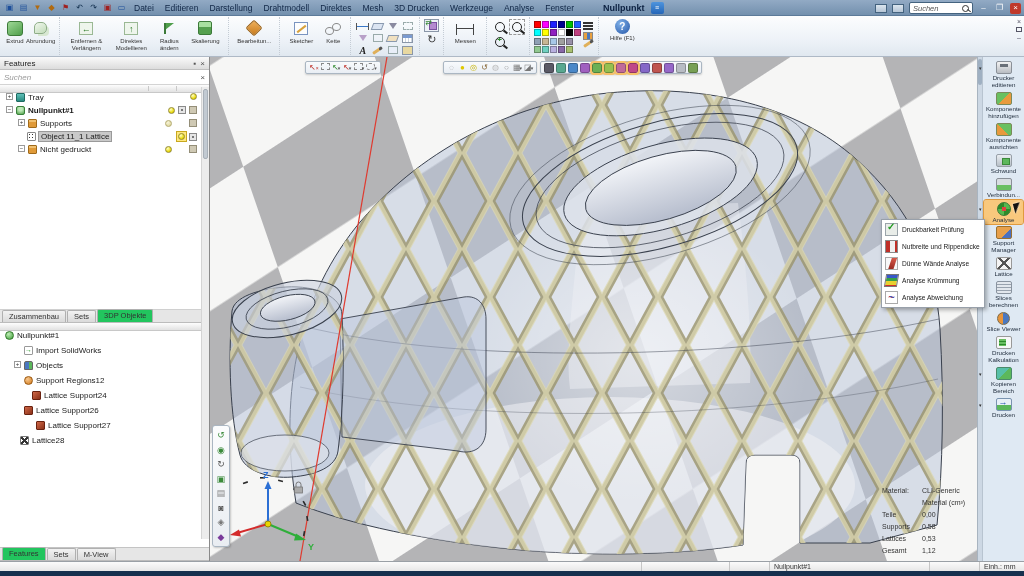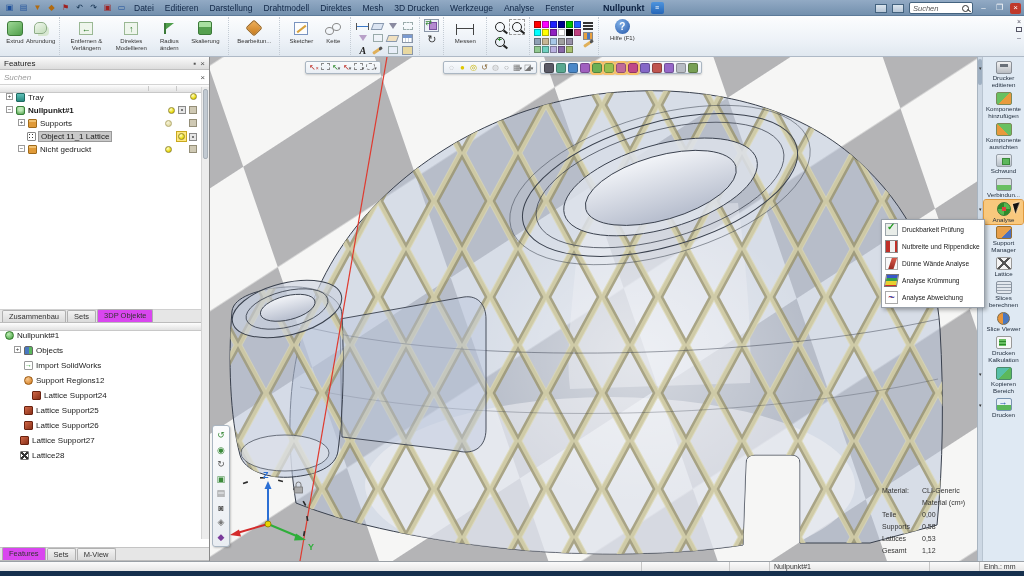--- a/index.html
+++ b/index.html
@@ -98,21 +98,21 @@
 .lbl.sel{background:#c9c9c9;outline:1px solid #9a9a9a;padding:0 2px}
 .rowicons{position:absolute;right:12px;display:flex;gap:3px;align-items:center}
 .bulb{width:7px;height:7px;border-radius:50%;background:radial-gradient(circle at 35% 30%,#ffffc4,#e9d909 65%,#c4b200);border:1px solid #958b36;flex:none}
 .bulb.dim{background:radial-gradient(circle at 35% 30%,#f7f4d8,#d9cf8e);border-color:#b3ab70}
 .bulbbox{background:#ffe87e;outline:1px solid #c8a820;display:flex;padding:1px}
 .mini{width:8px;height:8px;border:1px solid #8a8a8a;background:#e6e6e6;flex:none;position:relative}
 .mini.cam::after{content:"";position:absolute;inset:2px;background:#777}
 .mini.prn{background:#cfc9b4;border-color:#948e78}
 .tabs{height:14px;display:flex;align-items:flex-end;background:#e6e6e6;border-bottom:1px solid #bcbcbc;border-top:1px solid #d0d0d0;padding-left:2px;gap:1px;font-size:7.5px;flex:none}
 .tab{padding:1px 6px;background:linear-gradient(#f2f2f2,#dadada);border:1px solid #b0b0b0;border-bottom:none;border-radius:2px 2px 0 0;color:#333}
-.tab.active{background:#d946ef;padding-bottom:2px}
+.tab.active{background:#22c55e;padding-bottom:2px}
 .o-ball{border-radius:50%;background:radial-gradient(circle at 35% 30%,#c0f0b8,#3c9a34);border:1px solid #2f7a28}
 .o-people{background:linear-gradient(90deg,#4a78c0 50%,#5cb85c 50%);border:1px solid #666;border-radius:2px 2px 0 0}
 .o-import{background:#fff;border:1px solid #999;position:relative}
 .o-import::after{content:"→";color:#2c9a2c;font-size:7px;font-weight:bold;position:absolute;left:0;top:-1px}
 .o-region{border-radius:50%;background:radial-gradient(circle at 35% 30%,#f8c890,#d07818);border:1px solid #9a5810}
 .o-latbox{background:linear-gradient(135deg,#d06848,#8a3018);border:1px solid #6a2210}
 .o-lat28{background:#fff;border:1px solid #777;background-image:linear-gradient(45deg,transparent 42%,#333 42% 58%,transparent 58%),linear-gradient(-45deg,transparent 42%,#333 42% 58%,transparent 58%)}
 .lp-scroll{position:absolute;right:0;top:30px;width:8px;height:452px;background:#ececec;border-left:1px solid #d4d4d4}
 .lp-thumb{position:absolute;left:1px;top:2px;width:5px;height:70px;background:#c2cad2;border:1px solid #a8b0b8;border-radius:2px}
 
@@ -443,46 +443,42 @@
     <span class="tab">Sets</span>
     <span class="tab active">3DP Objekte</span>
   </div>
   <div class="colhead"></div>
 
   <div class="tree tree2">
     <div class="trow trow2" style="padding-left:5px">
       <span class="ticon o-ball"></span>
       <span class="lbl">Nullpunkt#1</span>
     </div>
+    <div class="trow trow2" style="padding-left:24px">
+      <span class="ticon o-import"></span>
+      <span class="lbl">Import SolidWorks</span>
+    </div>
     <div class="trow trow2" style="padding-left:14px">
       <span class="exp">+</span>
       <span class="ticon o-people"></span>
       <span class="lbl">Objects</span>
     </div>
     <div class="trow trow2" style="padding-left:24px">
-      <span class="ticon o-import"></span>
-      <span class="lbl">Import SolidWorks</span>
-    </div>
-    <div class="trow trow2" style="padding-left:24px">
       <span class="ticon o-region"></span>
       <span class="lbl">Support Regions12</span>
     </div>
     <div class="trow trow2" style="padding-left:32px">
       <span class="ticon o-latbox"></span>
       <span class="lbl">Lattice Support24</span>
     </div>
     <div class="trow trow2" style="padding-left:24px">
       <span class="ticon o-latbox"></span>
-      <span class="lbl">Lattice Support25</span>
-    </div>
-    <div class="trow trow2" style="padding-left:24px">
-      <span class="ticon o-latbox"></span>
       <span class="lbl">Lattice Support26</span>
     </div>
-    <div class="trow trow2" style="padding-left:20px">
+    <div class="trow trow2" style="padding-left:36px">
       <span class="ticon o-latbox"></span>
       <span class="lbl">Lattice Support27</span>
     </div>
     <div class="trow trow2" style="padding-left:20px">
       <span class="ticon o-lat28"></span>
       <span class="lbl">Lattice28</span>
     </div>
   </div>
 
   <div class="tabs" style="border-top:1px solid #c4c4c4">

